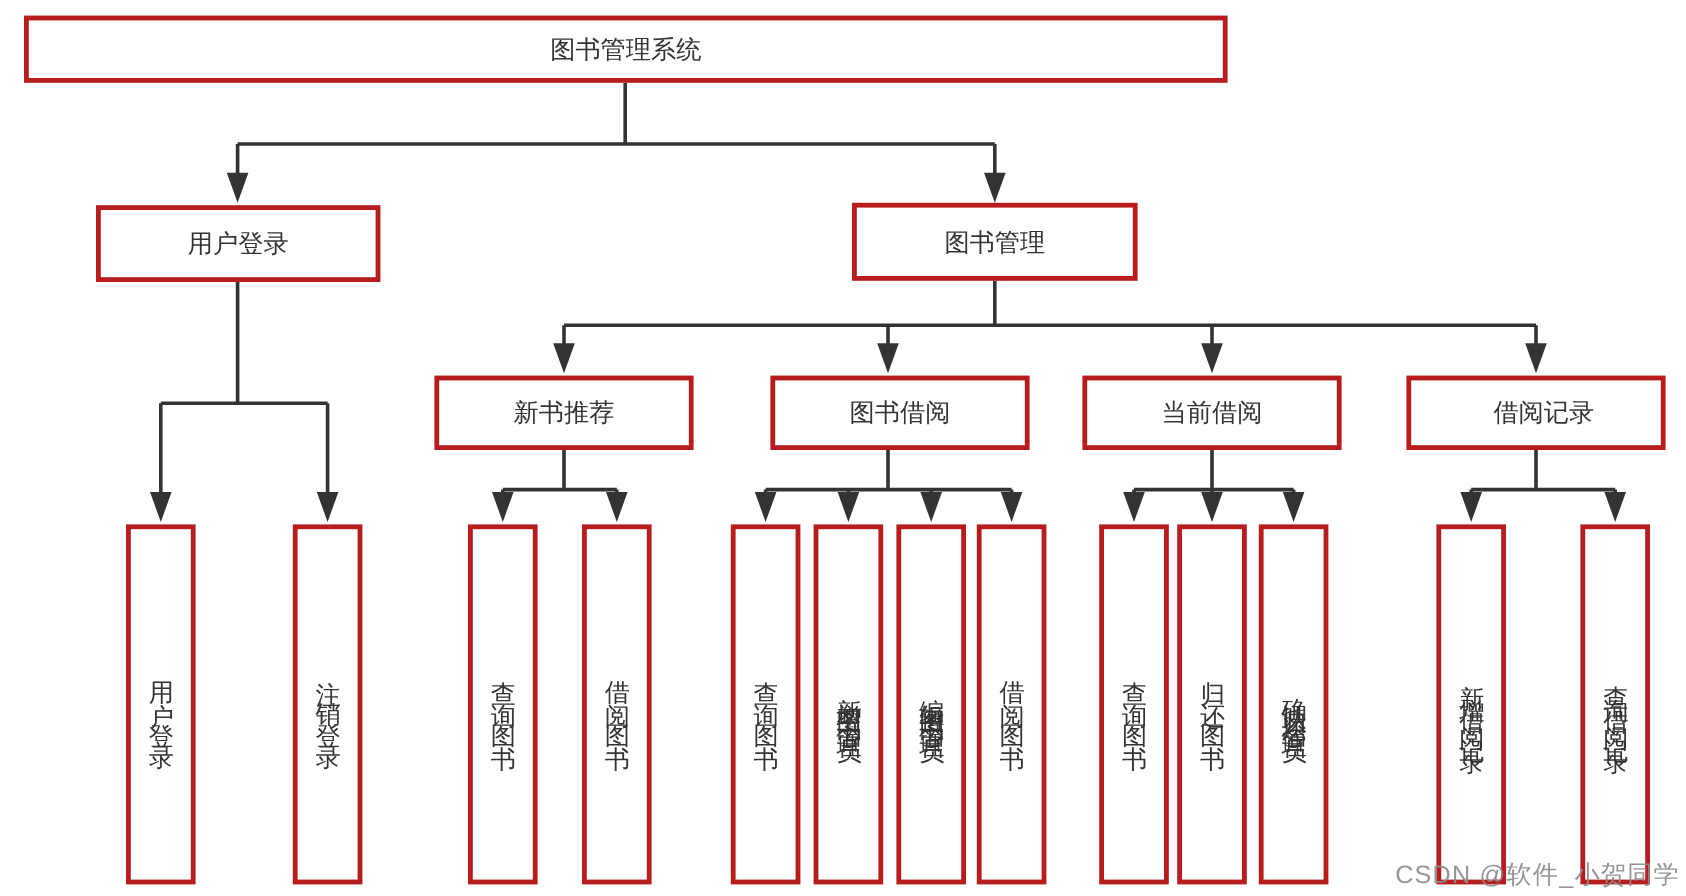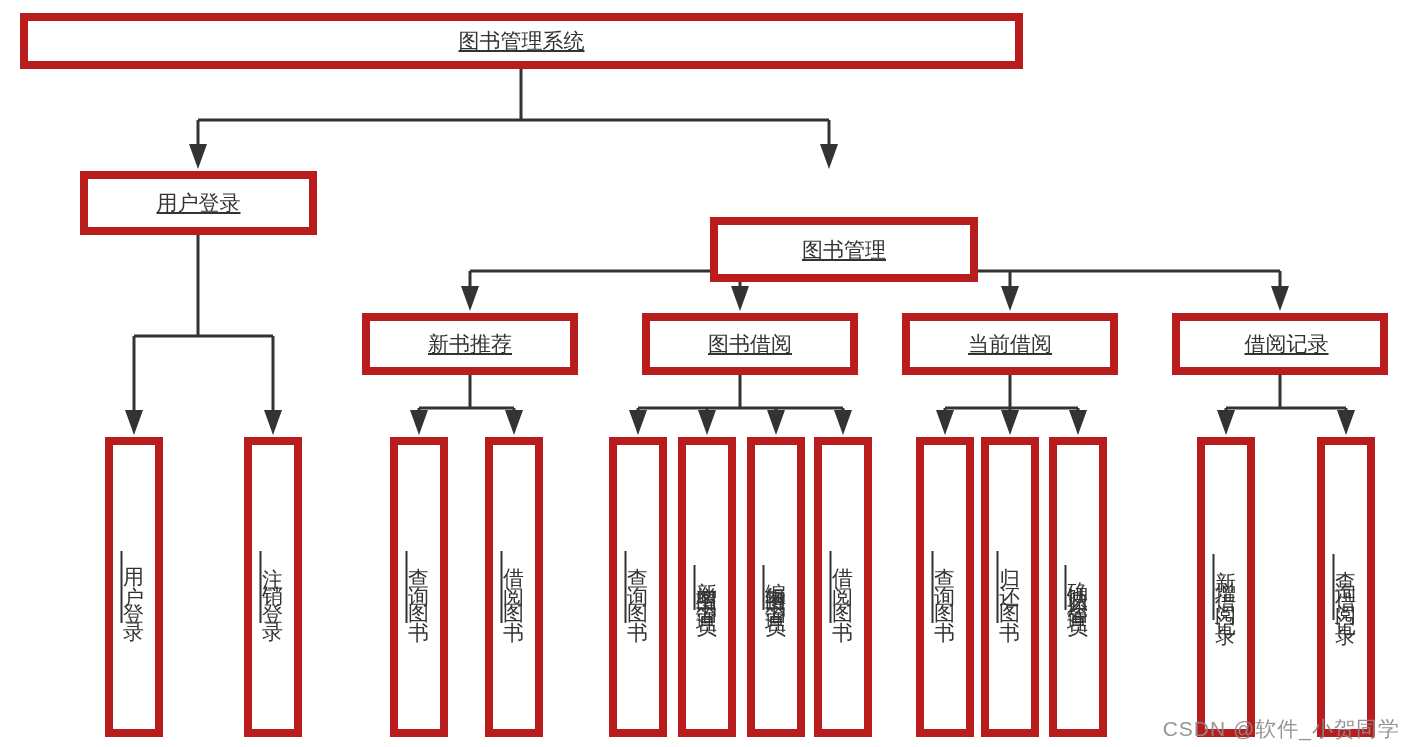--- a/index.html
+++ b/index.html
@@ -13,29 +13,28 @@
   }
   .connectors {
     position: absolute;
     left: 0; top: 0;
     width: 1405px; height: 747px;
     z-index: 1;
   }
   .node {
     position: absolute;
     box-sizing: border-box;
-    border: 8px solid #b91c1c;
+    border: 4px solid #b91c1c;
     background: #ffffff;
     display: flex;
     align-items: center;
     justify-content: center;
     color: #333333;
     font-size: 21px;
     z-index: 2;
-    text-decoration: underline;
   }
   .node .label { white-space: nowrap; }
   .node.v .label {
     writing-mode: vertical-rl;
     white-space: normal;
     line-height: 1;
   }
   .watermark {
     position: absolute;
     right: 5px;
@@ -93,21 +92,21 @@
     </g>
   </svg>
 
   <div class="node h" style="left:20px; top:13px; width:1003px; height:56px;">
     <span class="label">图书管理系统</span>
   </div>
 
   <div class="node h" style="left:80px; top:171px; width:237px; height:64px;">
     <span class="label">用户登录</span>
   </div>
-  <div class="node h" style="left:710px; top:169px; width:268px; height:65px;margin-top:48px;">
+  <div class="node h" style="left:710px; top:169px; width:238px; height:65px;">
     <span class="label">图书管理</span>
   </div>
 
   <div class="node h" style="left:362px; top:313px; width:216px; height:62px;">
     <span class="label">新书推荐</span>
   </div>
   <div class="node h" style="left:632px; top:313px; width:216px; height:62px;margin-left:10px;">
     <span class="label">图书借阅</span>
   </div>
   <div class="node h" style="left:902px; top:313px; width:216px; height:62px;align-items:center;">

